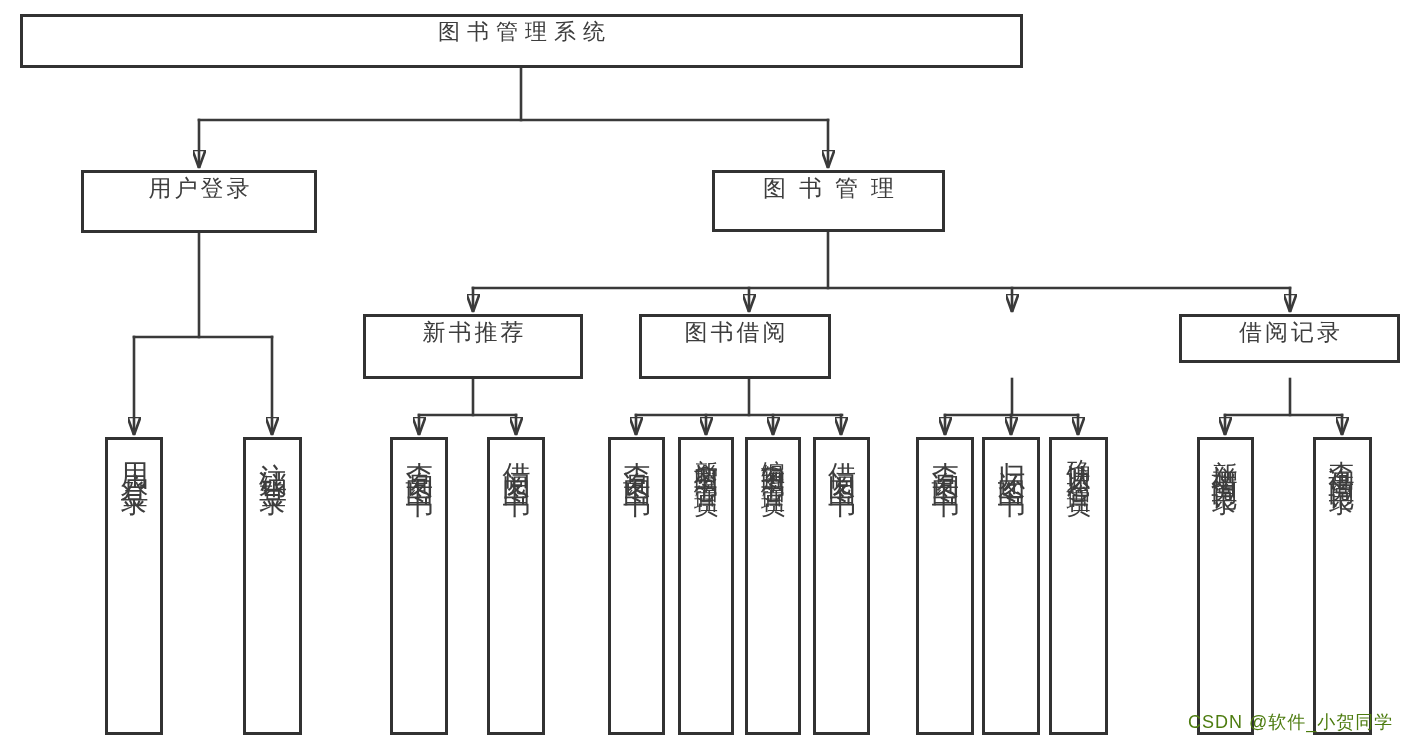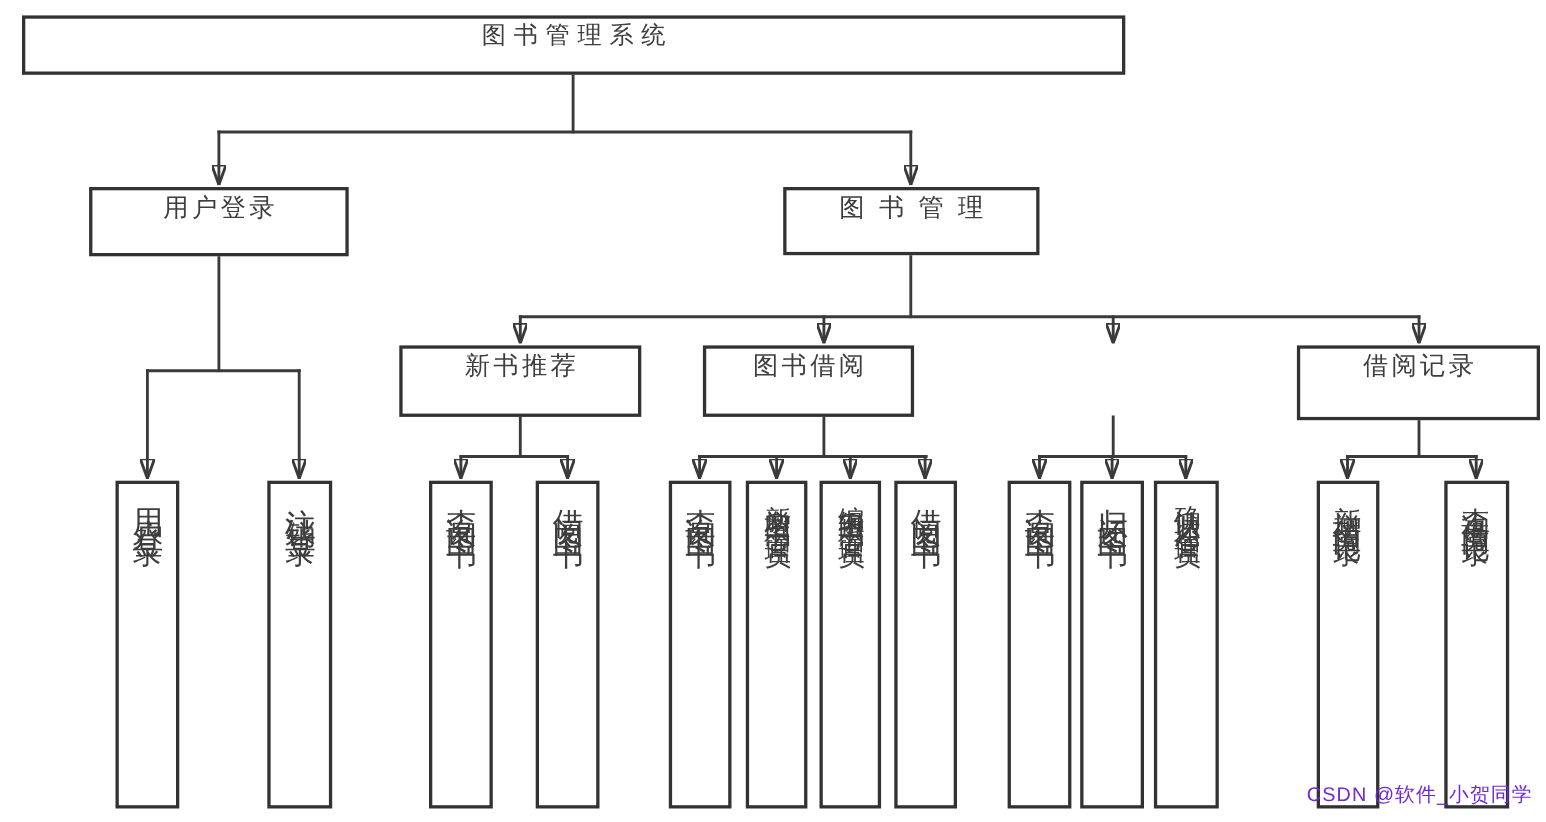--- a/index.html
+++ b/index.html
@@ -17,21 +17,21 @@
   .node .label{white-space:nowrap;}
   .h22 .label{font-size:22px;letter-spacing:7px;text-indent:7px;}
   .h23 .label{font-size:23px;letter-spacing:3px;text-indent:3px;}
   .h23w .label{font-size:23px;letter-spacing:13px;text-indent:13px;}
   .v .label{writing-mode:vertical-rl;text-orientation:mixed;white-space:nowrap;}
   .v4 .label{font-size:28px;letter-spacing:9px;}
   .v6 .label{font-size:26px;letter-spacing:6px;}
   .v9 .label{font-size:24px;letter-spacing:5px;}
   .watermark{
     position:absolute;left:1188px;top:710px;font-size:18px;letter-spacing:1px;
-    color:#6d28d9;white-space:nowrap;
+    color:#4d7c0f;white-space:nowrap;
   }
 </style>
 </head>
 <body>
 
 <div class="stage">
 
   <svg class="wires" viewBox="0 0 1405 747" aria-hidden="true">
     <defs>
       <marker id="arrow" markerUnits="userSpaceOnUse" markerWidth="18" markerHeight="13" viewBox="0 0 18 13" refX="17" refY="6.5" orient="auto">
@@ -104,21 +104,21 @@
   <div class="node h23w" style="left:712px;top:170px;width:233px;height:62px">
     <span class="label">图书管理</span>
   </div>
 
   <div class="node h23" style="left:363px;top:314px;width:220px;height:65px">
     <span class="label">新书推荐</span>
   </div>
   <div class="node h23" style="left:639px;top:314px;width:192px;height:65px">
     <span class="label">图书借阅</span>
   </div>
-  <div class="node h23" style="left:1179px;top:314px;width:221px;height:68px">
+  <div class="node h23" style="left:1179px;top:314px;width:221px;height:49px">
     <span class="label">借阅记录</span>
   </div>
 
   <div class="node v v4" style="left:105px;top:437px;width:58px;height:298px">
     <span class="label">用户登录</span>
   </div>
   <div class="node v v4" style="left:243px;top:437px;width:59px;height:298px">
     <span class="label">注销登录</span>
   </div>
 

